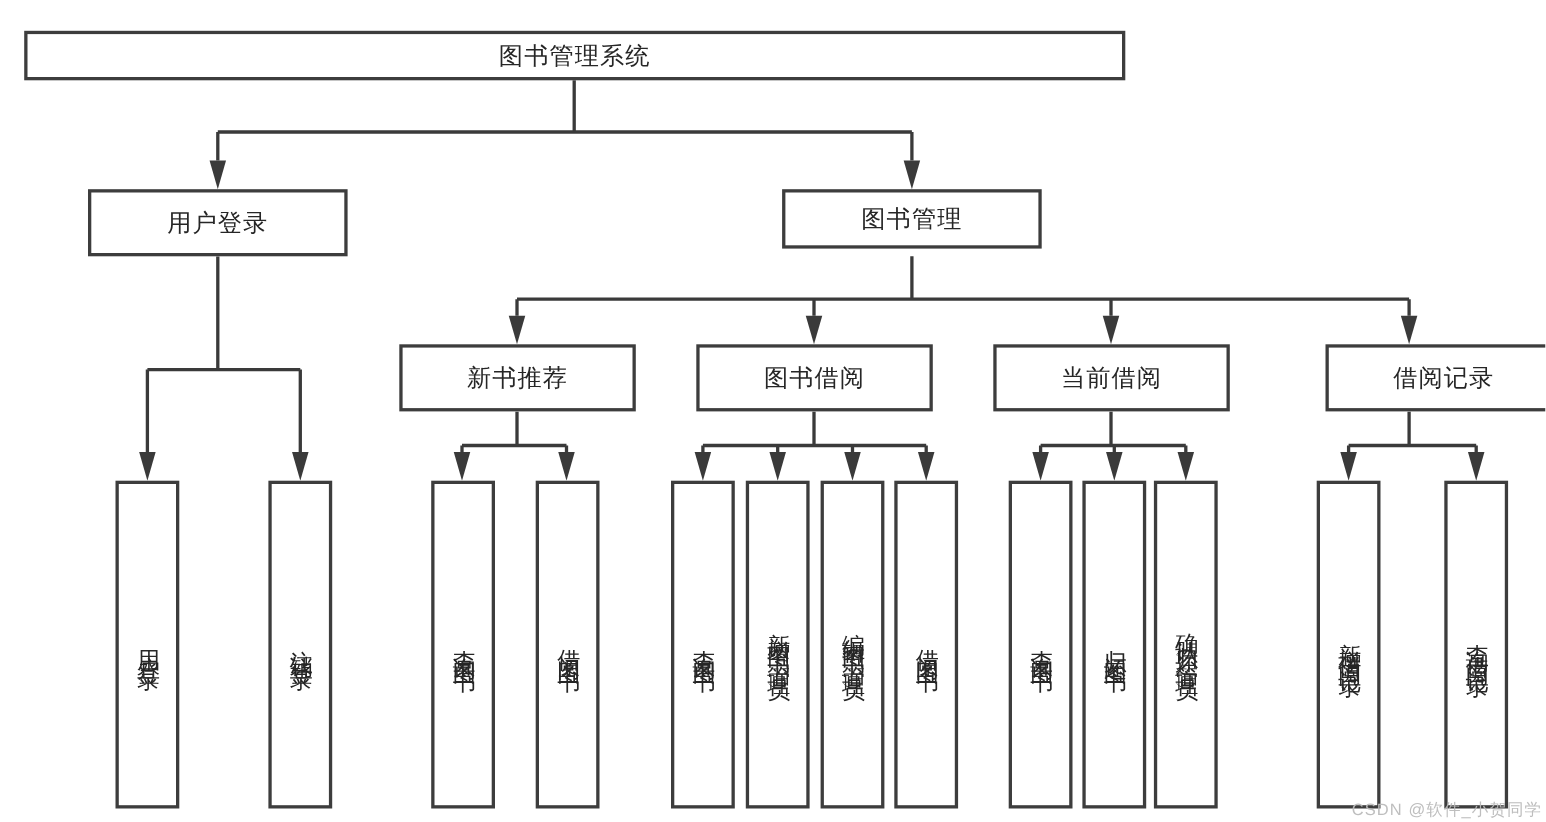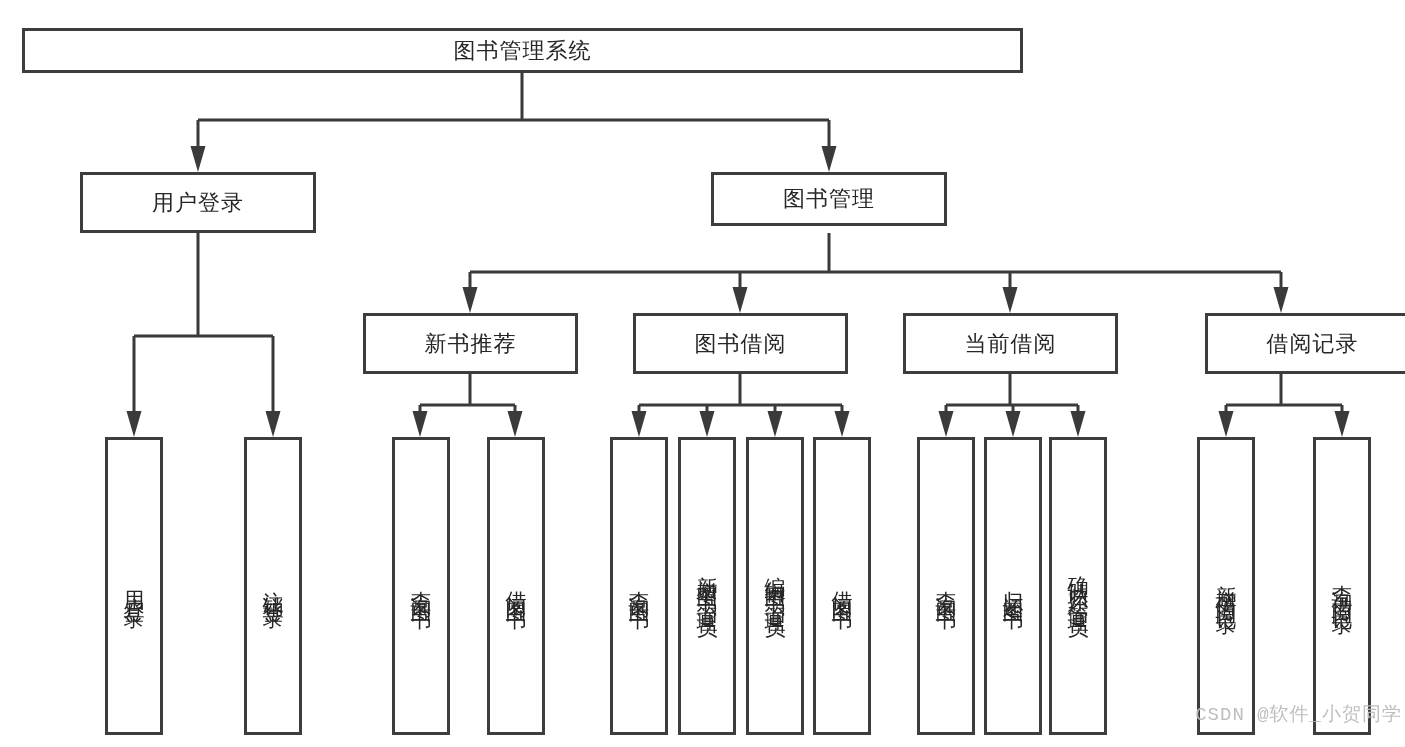--- a/index.html
+++ b/index.html
@@ -69,27 +69,26 @@
   .n-f07   { left: 746px;  }
   .n-f08   { left: 813px;  }
   .n-f09   { left: 917px;  }
   .n-f10   { left: 984px;  }
   .n-f11   { left: 1049px; }
   .n-f12   { left: 1197px; }
   .n-f13   { left: 1313px; }
   .watermark {
     position: absolute;
     right: 3px;
-    bottom: 20px;
-    font-size: 19px;
+    bottom: 1px;
+    font-size: 15px;
     letter-spacing: 1px;
     color: rgba(187, 187, 187, 0.95);
     z-index: 5;
     white-space: nowrap;
-    font-family: Liberation Mono, monospace;
   }
 </style>
 </head>
 <body>
 
 <div class="canvas">
 
   <svg class="connectors" viewBox="0 0 1405 747" fill="none" stroke="#3a3a3a" stroke-width="3">
 
     <g>

